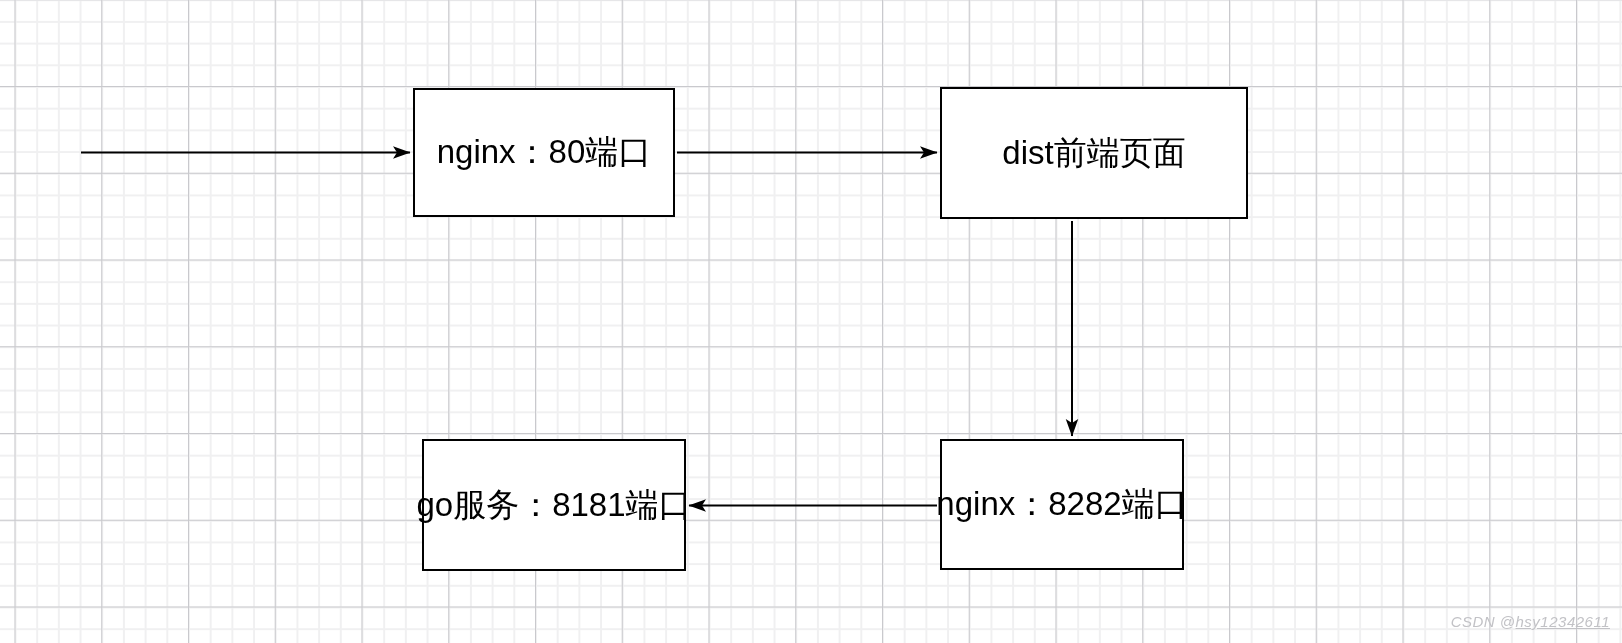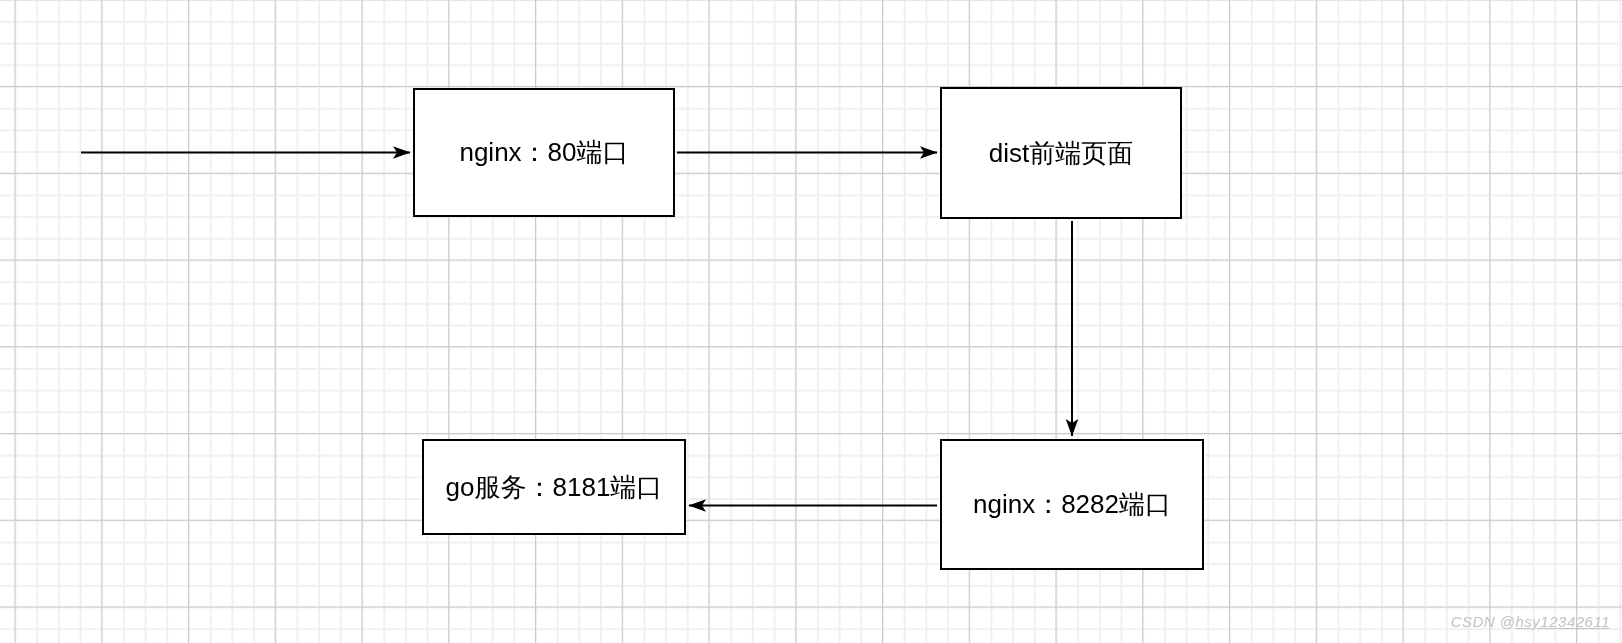--- a/index.html
+++ b/index.html
@@ -46,28 +46,28 @@
   }
   .node {
     position: absolute;
     box-sizing: border-box;
     background: #ffffff;
     border: 2px solid #000000;
     display: flex;
     align-items: center;
     justify-content: center;
     color: #000000;
-    font-size: 26px;
+    font-size: 33px;
     white-space: nowrap;
     cursor: default;
   }
   .node-nginx-80     { left: 413px; top:  88px; width: 262px; height: 129px; }
-  .node-dist         { left: 940px; top:  87px; width: 242px; height: 132px; }
-  .node-nginx-8282   { left: 940px; top: 439px; width: 264px; height: 131px; }
-  .node-go-8181      { left: 422px; top: 439px; width: 264px; height: 96px; }
+  .node-dist         { left: 940px; top:  87px; width: 308px; height: 132px; }
+  .node-nginx-8282   { left: 940px; top: 439px; width: 244px; height: 131px; }
+  .node-go-8181      { left: 422px; top: 439px; width: 264px; height: 132px; }
   .watermark {
     position: absolute;
     right: 12px;
     bottom: 13px;
     font-size: 15px;
     color: #c2c2c6;
     letter-spacing: 0.5px;
     white-space: nowrap;
     font-style: italic;
   }

